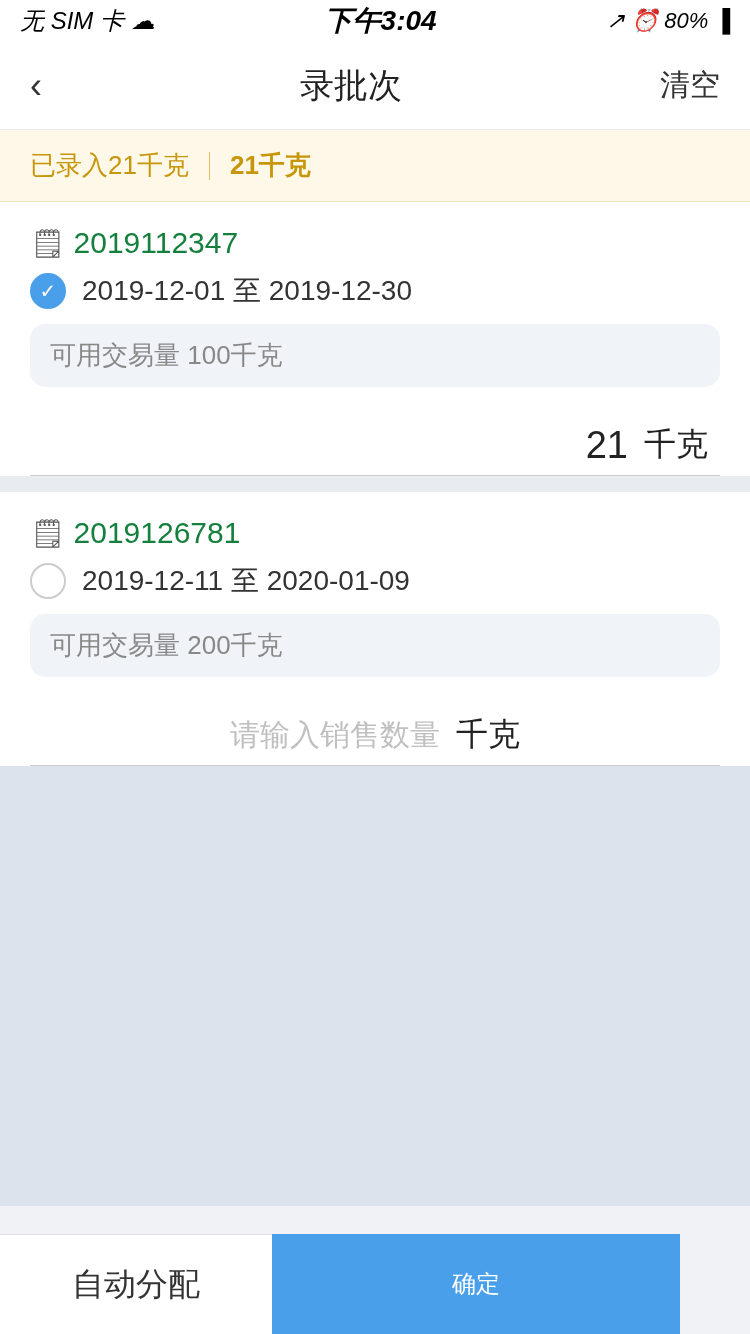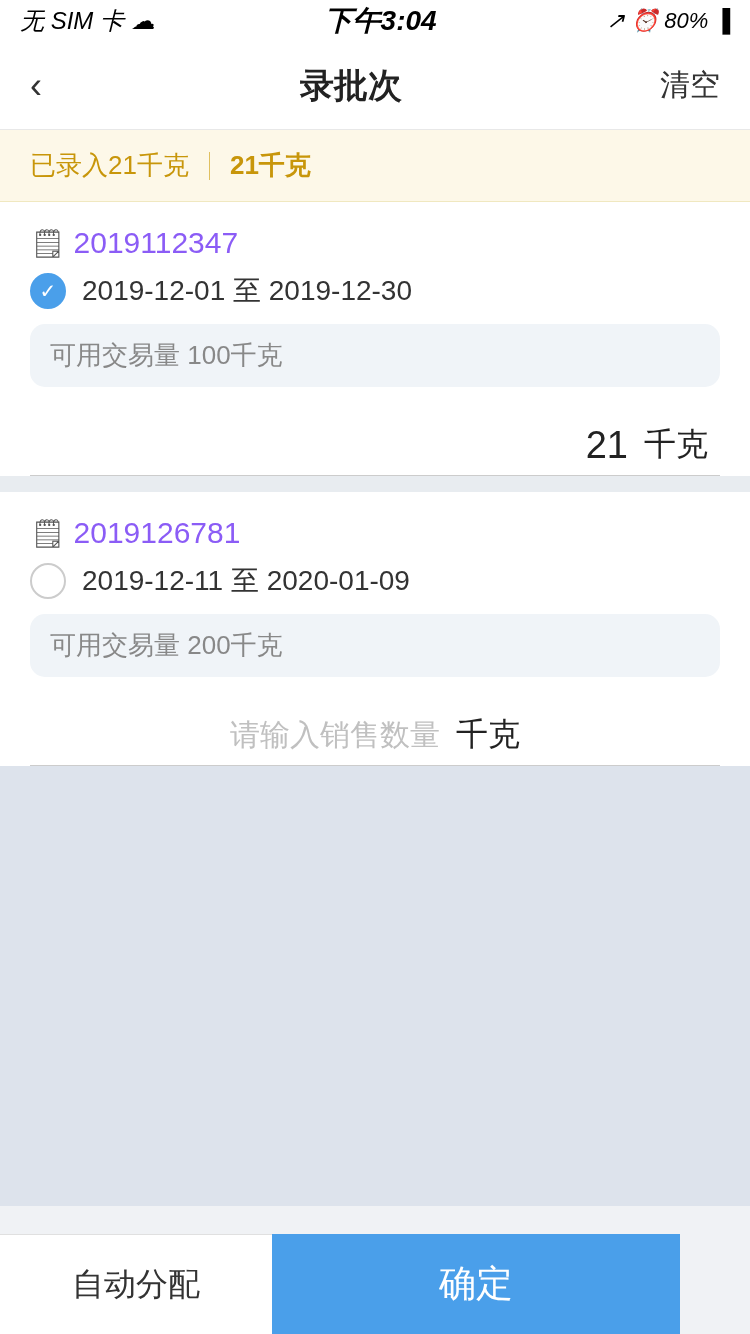--- a/index.html
+++ b/index.html
@@ -39,21 +39,21 @@
       padding: 0 30px;
       border-bottom: 1px solid #e8e8e8;
     }
     .nav-back {
       font-size: 36px;
       color: #333;
       cursor: pointer;
     }
     .nav-title {
       font-size: 34px;
-      font-weight: 700;
+      font-weight: 400;
       color: #222;
     }
     .nav-clear {
       font-size: 30px;
       color: #333;
       cursor: pointer;
     }
 
     
     .info-bar {
@@ -92,21 +92,21 @@
       align-items: center;
       gap: 8px;
       margin-bottom: 12px;
     }
     .batch-icon {
       font-size: 28px;
       color: #555;
     }
     .batch-id {
       font-size: 30px;
-      color: #8b5cf6;
+      color: #15803d;
       font-weight: 500;
     }
     .batch-date-row {
       display: flex;
       align-items: center;
       gap: 16px;
       margin-bottom: 14px;
     }
     .radio-circle {
       width: 36px;
@@ -210,21 +210,21 @@
       border: none;
       font-size: 32px;
       color: #333;
       cursor: pointer;
       border-top: 1px solid #e0e0e0;
     }
     .btn-confirm {
       flex: 1.5;
       background: #4a9fea;
       border: none;
-      font-size: 37px;
+      font-size: 24px;
       color: #fff;
       cursor: pointer;
     }
   </style>
 </head>
 <body>
 
 <div class="status-bar">
   <div class="status-left">
     <span>无 SIM 卡 ☁</span>

